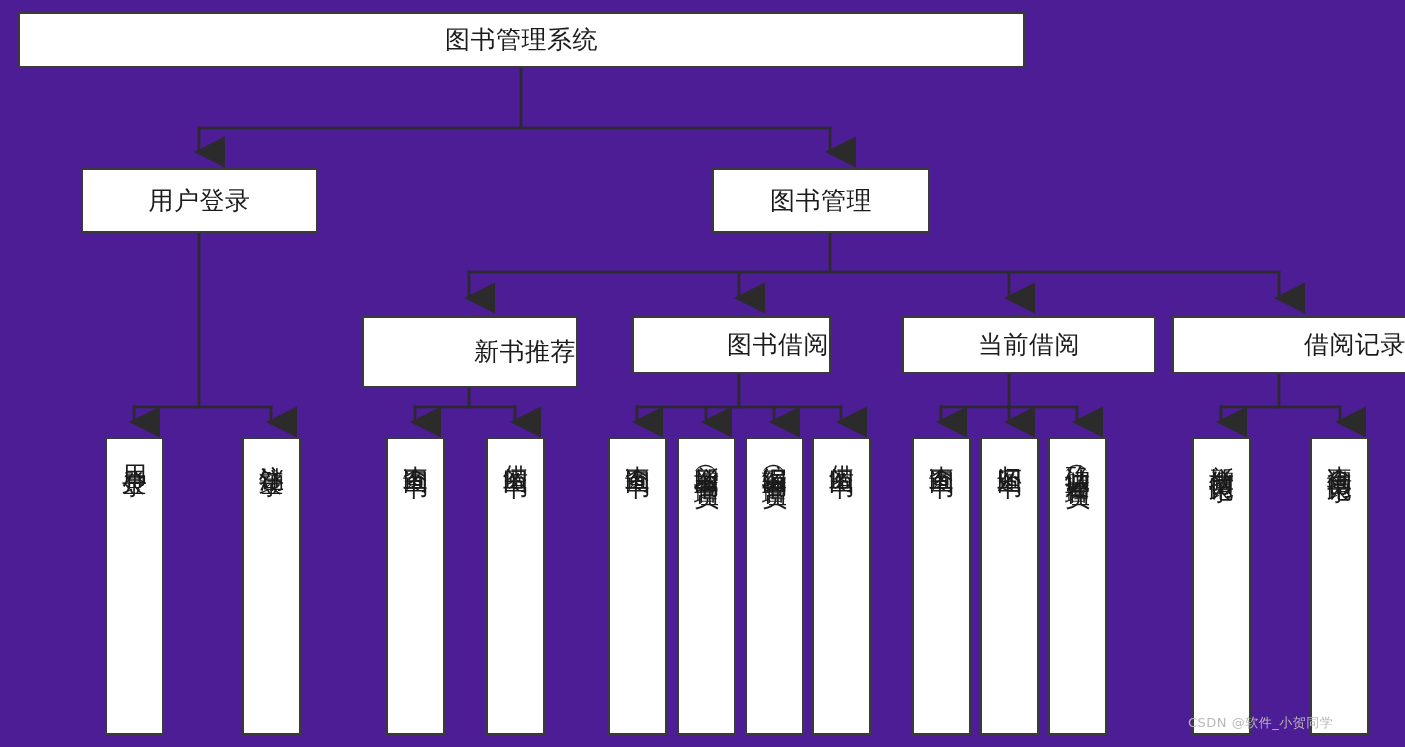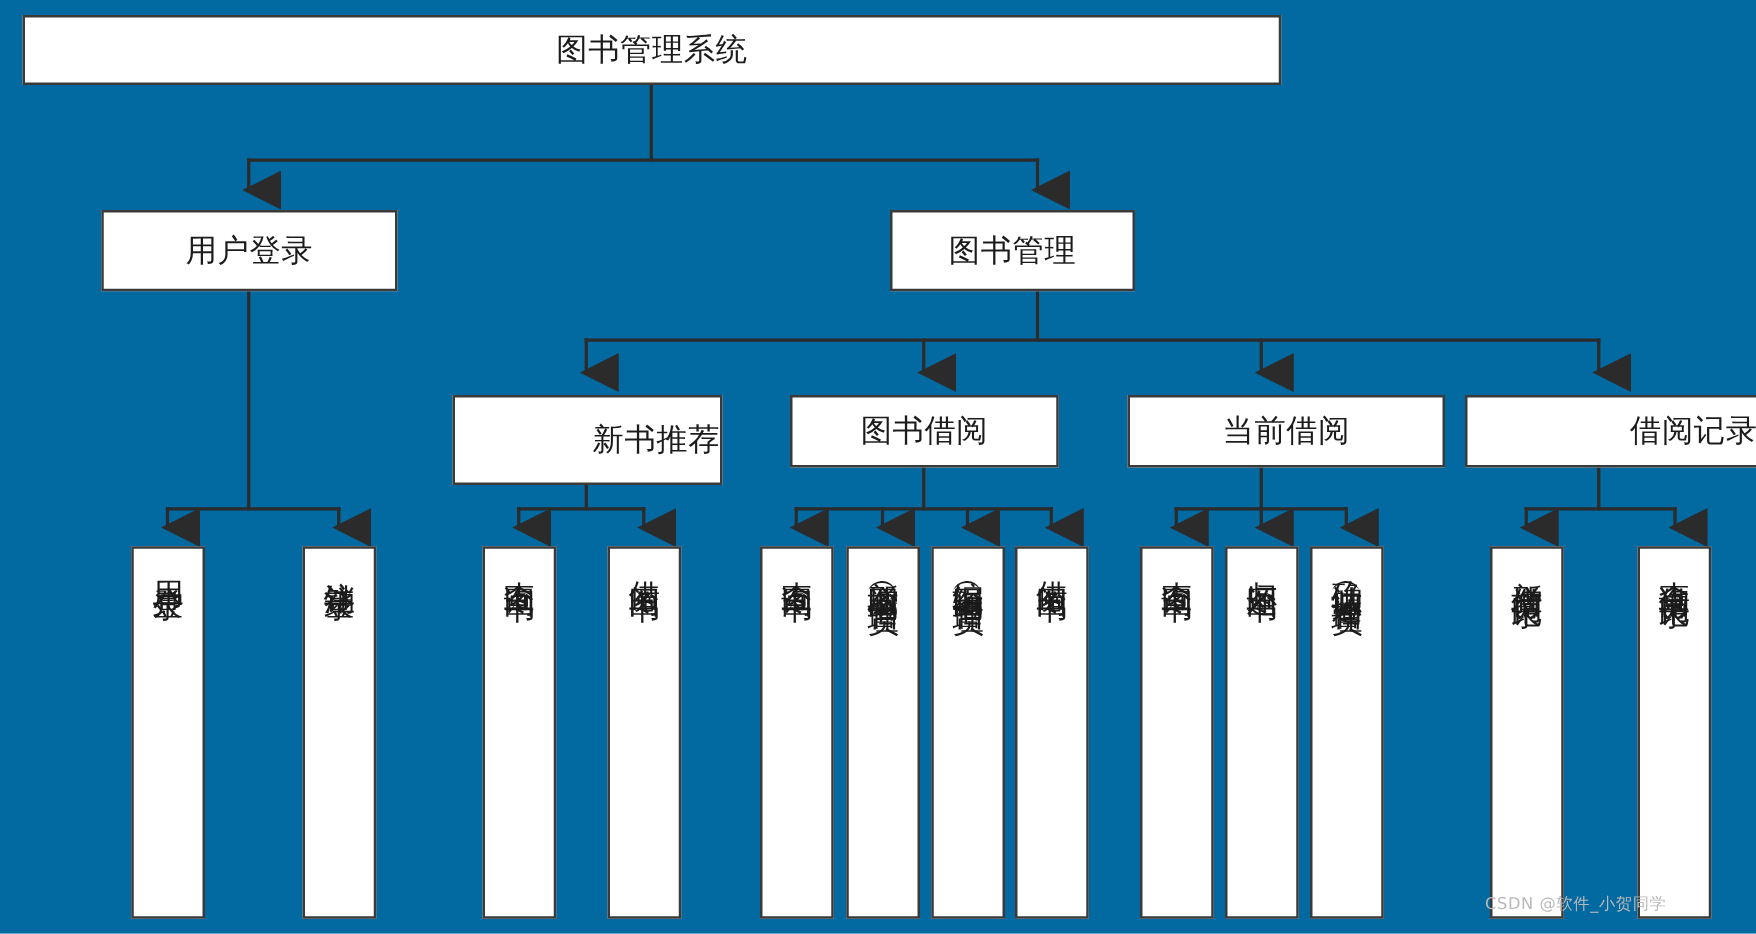--- a/index.html
+++ b/index.html
@@ -5,21 +5,21 @@
 <style>
   html,body{margin:0;padding:0;background:#ffffff;}
   body{
     font-family:"DejaVu Sans","Liberation Sans",sans-serif;
     -webkit-font-smoothing:antialiased;
   }
   #canvas{
     position:relative;
     width:1405px;
     height:747px;
-    background:#0369a1;
+    background:#4c1d95;
     overflow:hidden;
   }
   svg.edges{
     position:absolute;
     left:0; top:0;
     width:1405px; height:747px;
     pointer-events:none;
   }
   .node{
     position:absolute;
@@ -125,29 +125,29 @@
   </svg>
 
   <div class="node root horiz" style="left:18px; top:12px; width:1007px; height:56px;">
     <span class="label">图书管理系统</span>
   </div>
 
   <div class="node horiz" style="left:81px; top:168px; width:237px; height:65px;">
     <span class="label">用户登录</span>
   </div>
 
-  <div class="node horiz" style="left:712px; top:168px; width:196px; height:65px;">
+  <div class="node horiz" style="left:712px; top:168px; width:218px; height:65px;">
     <span class="label">图书管理</span>
   </div>
 
   <div class="node horiz" style="left:362px; top:316px; width:216px; height:72px;justify-content:flex-end;">
     <span class="label">新书推荐</span>
   </div>
 
-  <div class="node horiz" style="left:632px; top:316px; width:215px; height:58px;">
+  <div class="node horiz" style="left:632px; top:316px; width:199px; height:58px;justify-content:flex-end;">
     <span class="label">图书借阅</span>
   </div>
 
   <div class="node horiz" style="left:902px; top:316px; width:254px; height:58px;">
     <span class="label">当前借阅</span>
   </div>
 
   <div class="node horiz" style="left:1172px; top:316px; width:236px; height:58px;justify-content:flex-end;">
     <span class="label">借阅记录</span>
   </div>

